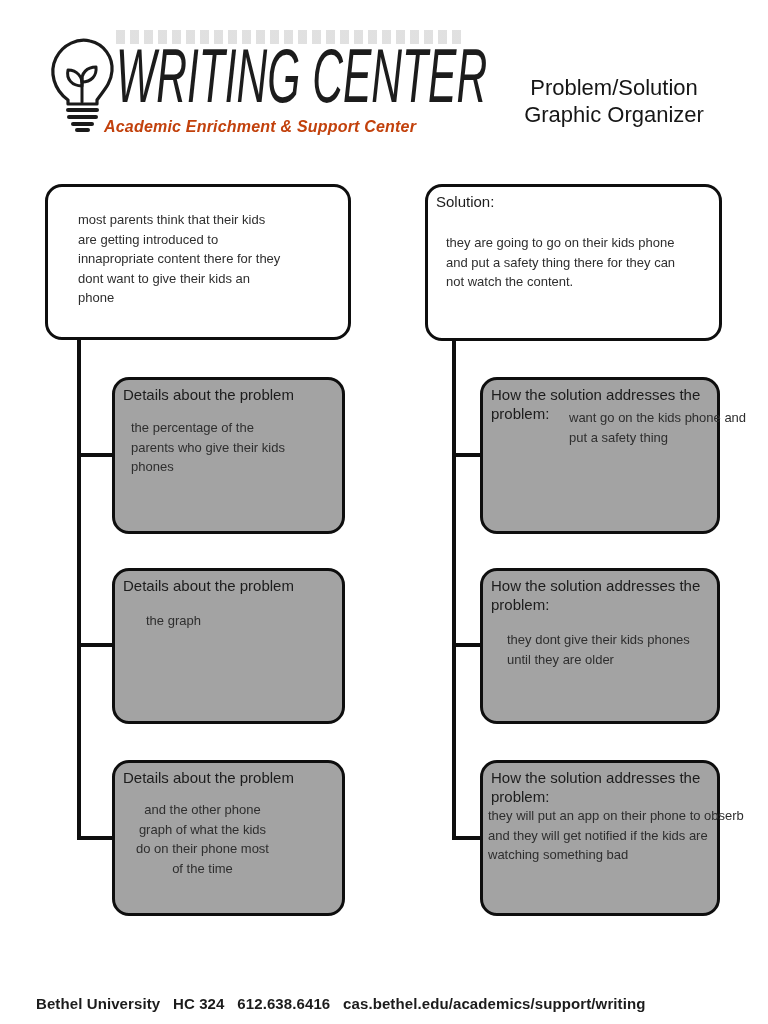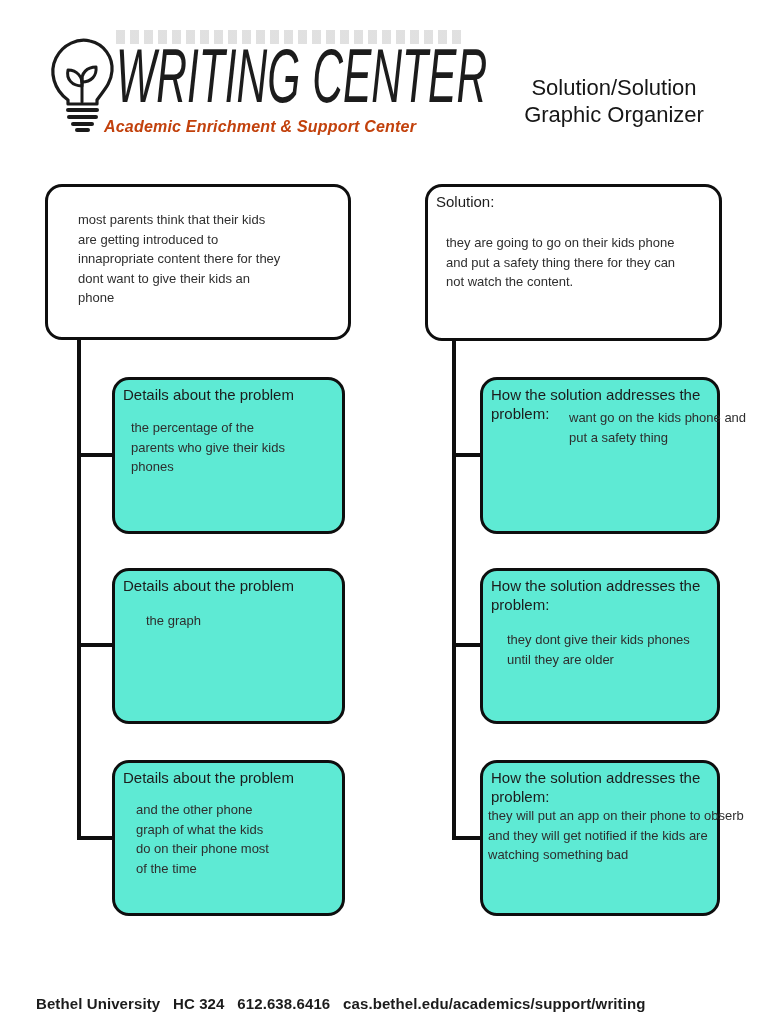--- a/index.html
+++ b/index.html
@@ -26,21 +26,21 @@
   }
   .doc-title{
     position:absolute;left:478px;top:74px;width:272px;text-align:center;
     font-size:22px;line-height:27px;color:#161616;
   }
   
   .box{
     position:absolute;border:3px solid #0e0e0e;border-radius:17px;
     box-sizing:border-box;background:#ffffff;
   }
-  .box.gray{background:#5eead4;}
+  .box.gray{background:#a3a3a3;}
   .box-label{
     padding:5px 8px 0 8px;font-size:15px;line-height:19px;color:#1c1c1c;
   }
   .answer{
     position:absolute;font-size:13px;line-height:19.5px;color:#2e2e2e;
     white-space:pre;overflow:visible;
   }
   
   .problem-box  {left:45px;top:184px;width:306px;height:156px;}
   .solution-box {left:425px;top:184px;width:297px;height:157px;}
@@ -50,21 +50,21 @@
   .d3{left:112px;top:760px;width:233px;height:156px;}
   
   .s1{left:480px;top:377px;width:240px;height:157px;}
   .s2{left:480px;top:568px;width:240px;height:156px;}
   .s3{left:480px;top:760px;width:240px;height:156px;}
   
   .problem-box .answer{left:30px;top:23px;}
   .solution-box .answer{left:18px;top:46px;}
   .d1 .answer{left:16px;top:38px;}
   .d2 .answer{left:31px;top:40px;}
-  .d3 .answer{left:21px;top:37px;}
+  .d3 .answer{left:21px;top:37px;text-align:center;}
   .s1 .answer{left:86px;top:28px;}
   .s2 .answer{left:24px;top:59px;}
   .s3 .answer{left:5px;top:43px;}
   
   .line{position:absolute;background:#0e0e0e;}
   .trunk-left {left:77px;top:337px;width:4px;height:503px;}
   .trunk-right{left:452px;top:337px;width:4px;height:503px;}
   .br{height:4px;}
   .br-l{left:77px;width:38px;}
   .br-r{left:452px;width:31px;}
@@ -88,21 +88,21 @@
     <path d="M25 83 L52 83" stroke="#1a1a1a" stroke-width="4" stroke-linecap="round"></path>
     <path d="M29 90 L48 90" stroke="#1a1a1a" stroke-width="4" stroke-linecap="round"></path>
     <path d="M33 96 L44 96" stroke="#1a1a1a" stroke-width="4" stroke-linecap="round"></path>
   </svg>
   <div class="artifact"></div>
   <div class="brand">WRITING CENTER</div>
   <div class="tagline">Academic Enrichment &amp; Support Center</div>
 </div>
 
 <div class="doc-title">
-  <div>Solution/Solution</div>
+  <div>Problem/Solution</div>
   <div>Graphic Organizer</div>
 </div>
 
 <div class="line trunk-left"></div>
 <div class="line trunk-right"></div>
 <div class="line br br-l y1"></div>
 <div class="line br br-l y2"></div>
 <div class="line br br-l y3"></div>
 <div class="line br br-r y1"></div>
 <div class="line br br-r y2"></div>

